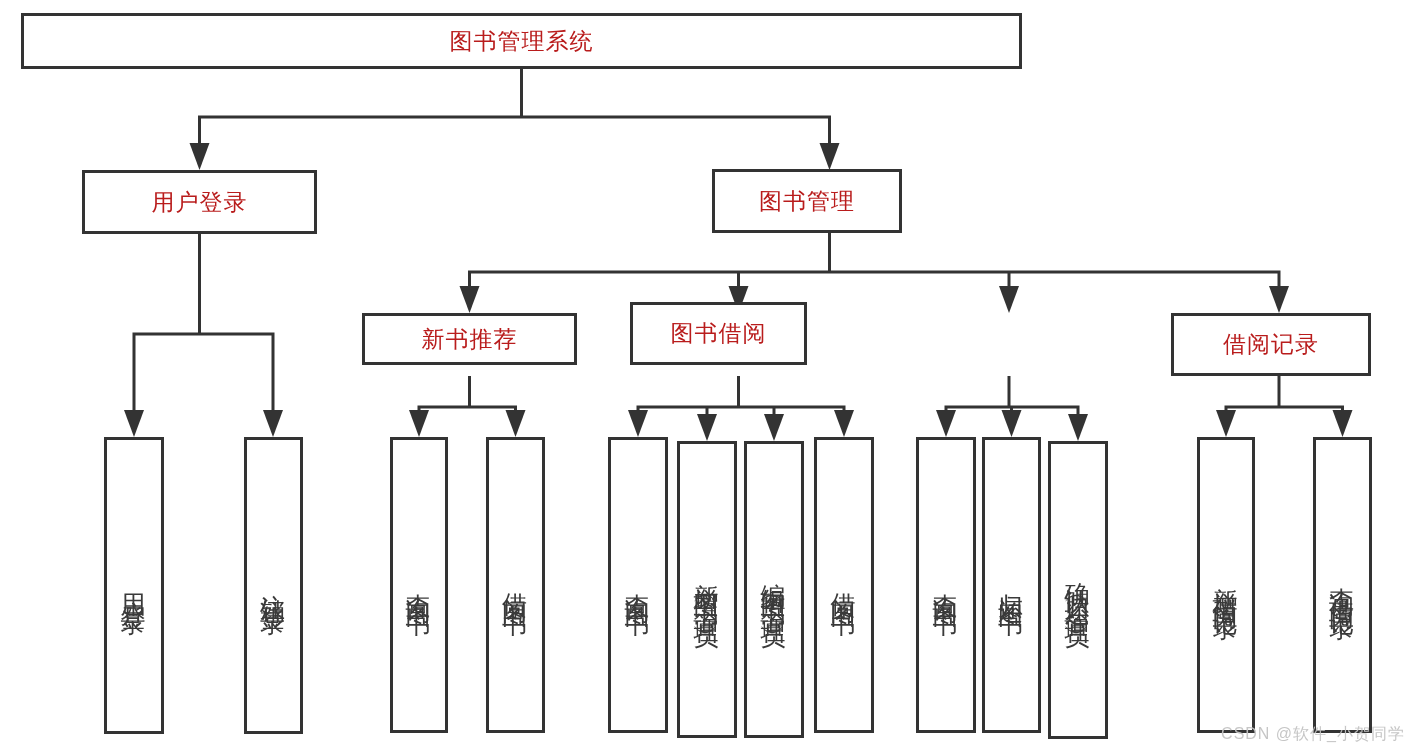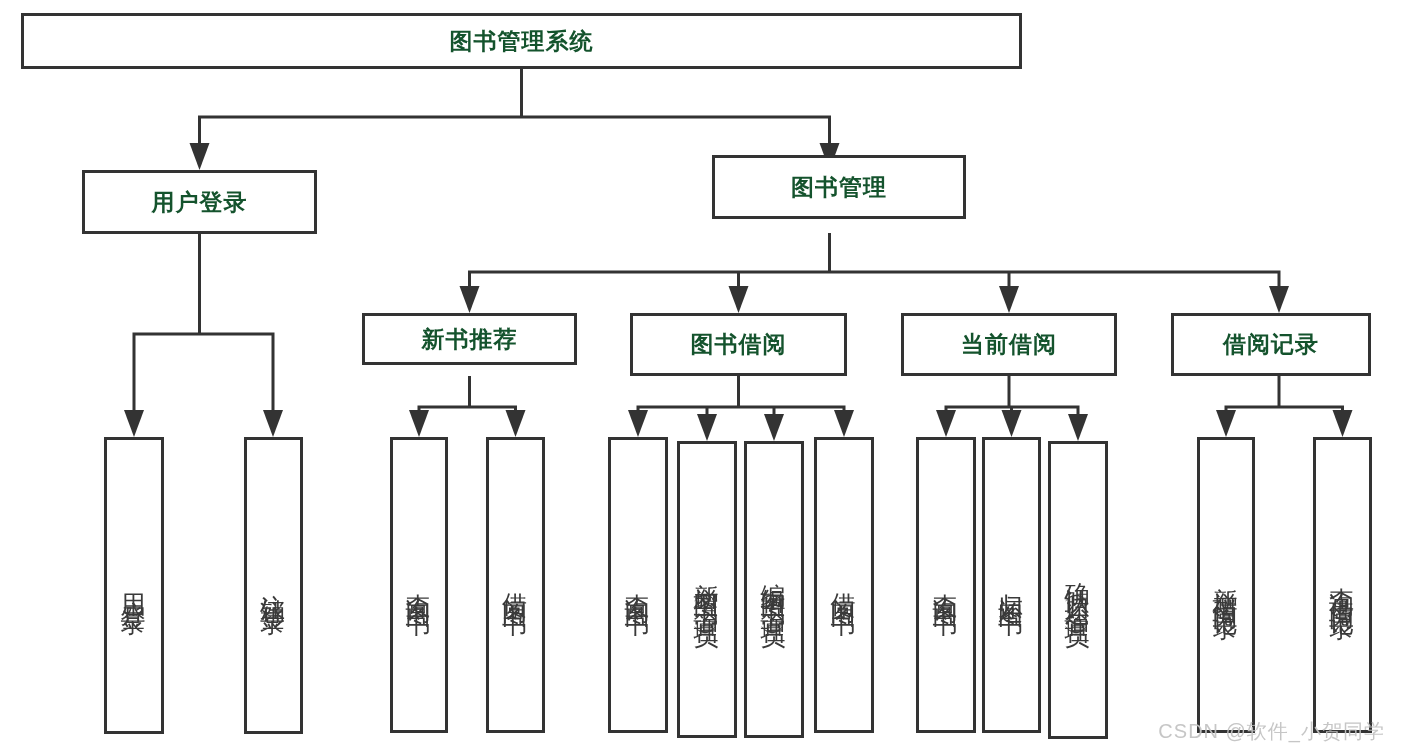--- a/index.html
+++ b/index.html
@@ -10,45 +10,44 @@
     font-family:"Liberation Sans", sans-serif;
     overflow:hidden;
   }
   #connectors{position:absolute;left:0;top:0;width:1405px;height:747px;z-index:1;}
   .hbox{
     position:absolute;
     box-sizing:border-box;
     border:3px solid #333333;
     background:#ffffff;
     display:flex;align-items:center;justify-content:center;
-    color:#14532d;font-size:23px;letter-spacing:1px;
+    color:#b91c1c;font-size:23px;letter-spacing:1px;
     z-index:2;
-    font-weight:bold;
   }
   .vbox{
     position:absolute;
     box-sizing:border-box;
     border:3px solid #333333;
     background:#ffffff;
     display:flex;align-items:center;justify-content:center;
     color:#3a3a3a;
     z-index:2;
   }
   .vtext{
     writing-mode:vertical-rl;
     text-orientation:mixed;
     font-size:25px;
     letter-spacing:6px;
     color:#3a3a3a;
     white-space:nowrap;
   }
   #watermark{
     position:absolute;
-    right:20px;bottom:2px;
-    font-size:20px;
+    right:0;bottom:2px;
+    font-size:16px;
     color:rgba(195,195,195,0.95);
     letter-spacing:1px;
     z-index:10;
   }
 </style>
 </head>
 <body>
 
 <div id="stage">
 
@@ -109,32 +108,29 @@
     </g>
   </svg>
 
   <div class="hbox" style="left:21px;top:13px;width:1001px;height:56px">
     <span>图书管理系统</span>
   </div>
 
   <div class="hbox" style="left:82px;top:170px;width:235px;height:64px">
     <span>用户登录</span>
   </div>
-  <div class="hbox" style="left:712px;top:155px;width:254px;height:64px">
+  <div class="hbox" style="left:712px;top:169px;width:190px;height:64px">
     <span>图书管理</span>
   </div>
 
   <div class="hbox" style="left:362px;top:313px;width:215px;height:52px">
     <span>新书推荐</span>
   </div>
-  <div class="hbox" style="left:630px;top:313px;width:217px;height:63px">
+  <div class="hbox" style="left:630px;top:302px;width:177px;height:63px">
     <span>图书借阅</span>
-  </div>
-  <div class="hbox" style="left:901px;top:313px;width:216px;height:63px">
-    <span>当前借阅</span>
   </div>
   <div class="hbox" style="left:1171px;top:313px;width:200px;height:63px">
     <span>借阅记录</span>
   </div>
 
   <div class="vbox" style="left:104px;top:437px;width:60px;height:297px">
     <span class="vtext">用户登录</span>
   </div>
   <div class="vbox" style="left:244px;top:437px;width:59px;height:297px">
     <span class="vtext">注销登录</span>

